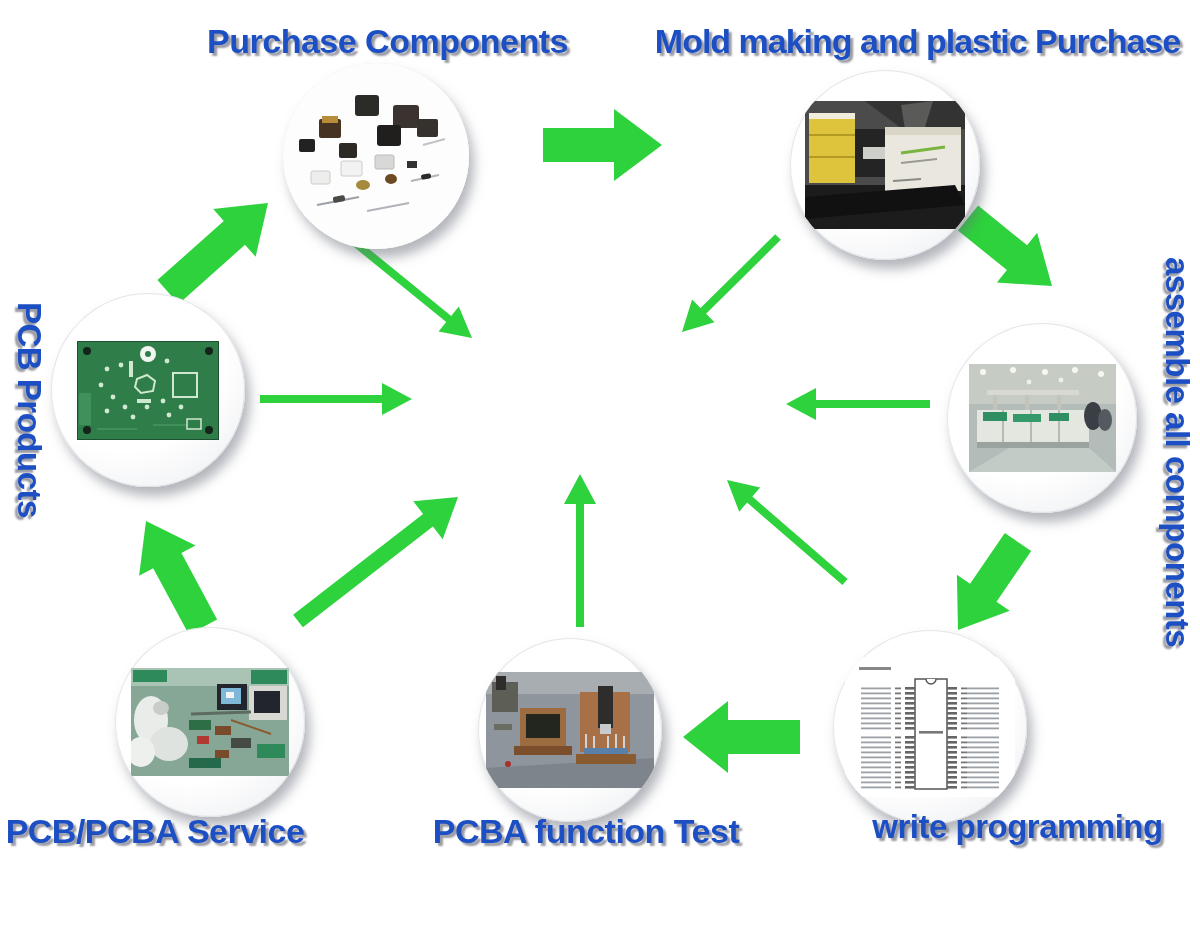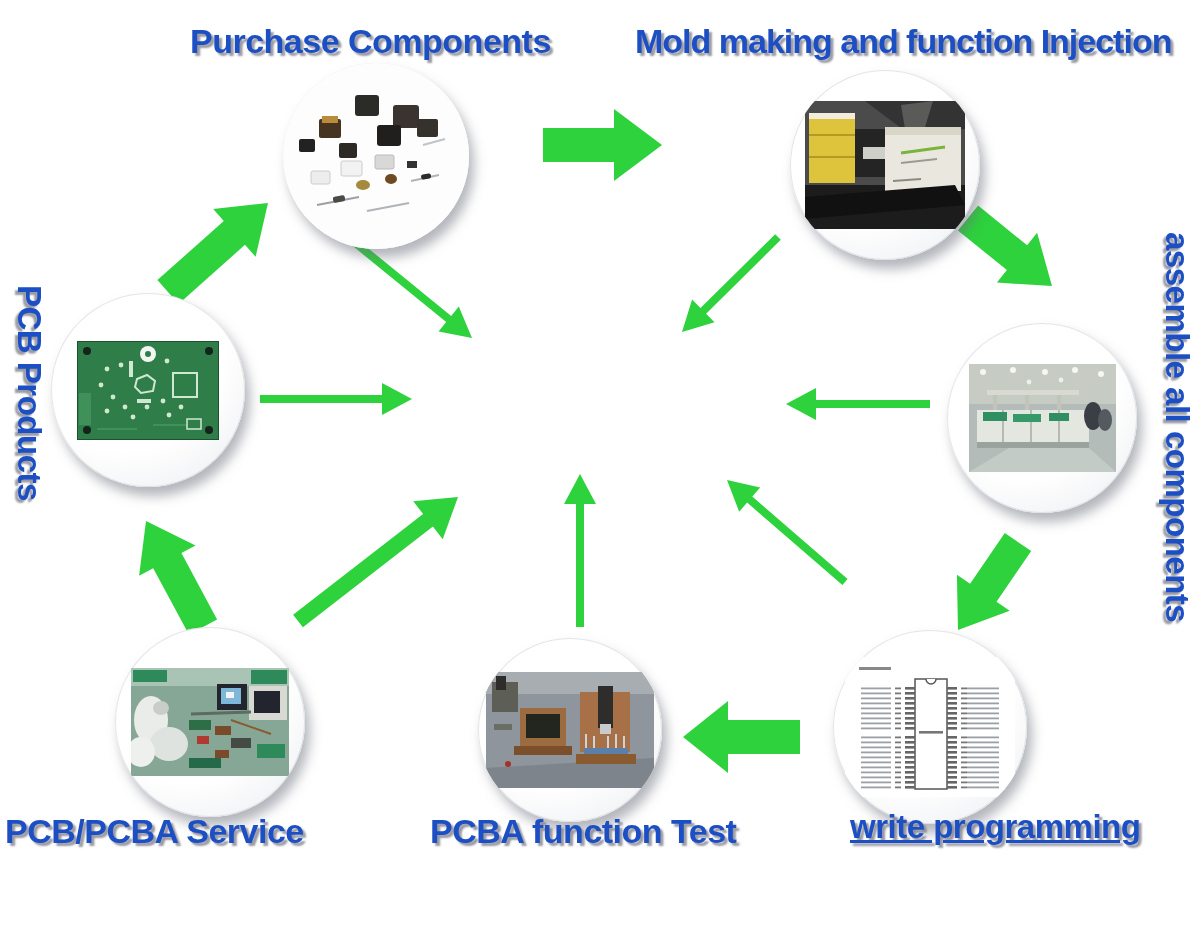--- a/index.html
+++ b/index.html
@@ -4,21 +4,21 @@
 <style>
   html,body{margin:0;padding:0;background:#fff;}
   .canvas{
     position:relative;width:1200px;height:950px;background:#fff;overflow:hidden;
     font-family:"Liberation Sans","DejaVu Sans",sans-serif;
   }
   .arrow-layer{position:absolute;inset:0;pointer-events:none;}
   .arrow{fill:var(--arrow-green,#2dd23c);}
   .label{
     position:absolute;color:var(--label-blue,#1c4fc4);font-weight:bold;
-    white-space:nowrap;letter-spacing:-0.5px;
+    text-align:center;white-space:nowrap;letter-spacing:-0.5px;
     text-shadow:3px 3px 2px rgba(120,120,132,0.75);
   }
   .label.h{font-size:34px;}
   .label.center-label{font-size:38px;}
   .label.v{
     writing-mode:vertical-rl;font-size:33px;white-space:nowrap;
     text-shadow:3px 3px 2px rgba(120,120,132,0.75);
   }
   .node{
     position:absolute;border-radius:50%;overflow:hidden;
@@ -90,21 +90,21 @@
       <rect x="50" y="28" width="30" height="48" fill="#242424"></rect>
       <rect x="58" y="46" width="26" height="12" fill="#cfcfc9"></rect>
       <rect x="80" y="26" width="76" height="64" fill="#eae8de"></rect>
       <rect x="80" y="26" width="76" height="8" fill="#d9d6c8"></rect>
       <line x1="96" y1="52" x2="140" y2="46" stroke="#7ab33e" stroke-width="3"></line>
       <line x1="96" y1="62" x2="132" y2="58" stroke="#9a9a94" stroke-width="2"></line>
       <line x1="88" y1="80" x2="116" y2="78" stroke="#8a8a84" stroke-width="2"></line>
       <polygon points="0,96 150,84 160,104 0,118" fill="#111"></polygon>
     </svg>
   </div>
-  <div class="label h" style="left:635px;top:22px;width:565px;letter-spacing:-1px;">Mold making and function Injection</div>
+  <div class="label h" style="left:635px;top:22px;width:565px;letter-spacing:-1px;">Mold making and plastic Purchase</div>
 
   <div class="node" style="left:51px;top:293px;width:194px;height:194px;">
     <svg class="photo" width="142" height="99" viewBox="0 0 142 99">
       <rect x="0" y="0" width="142" height="99" fill="#2f7d49" stroke="#1e5130" stroke-width="2"></rect>
       <circle cx="10" cy="10" r="4" fill="#14241a"></circle>
         <circle cx="132" cy="10" r="4" fill="#14241a"></circle>
       <circle cx="10" cy="89" r="4" fill="#14241a"></circle>
         <circle cx="132" cy="89" r="4" fill="#14241a"></circle>
       <circle cx="71" cy="13" r="8" fill="#f2f6f0"></circle>
         <circle cx="71" cy="13" r="3" fill="#2f7d49"></circle>
@@ -248,15 +248,15 @@
       <use href="#pinrow" y="67"></use>
         <use href="#pinrow" y="72"></use>
         <use href="#pinrow" y="77"></use>
       <use href="#pinrow" y="82"></use>
         <use href="#pinrow" y="87"></use>
         <use href="#pinrow" y="92"></use>
       <use href="#pinrow" y="97"></use>
         <use href="#pinrow" y="102"></use>
     </svg>
   </div>
-  <div class="label h" style="left:850px;top:808px;width:335px;font-size:33px;text-decoration:underline;">write programming</div>
+  <div class="label h" style="left:850px;top:808px;width:335px;font-size:33px;">write programming</div>
 
 </div>
 
 </body></html>

